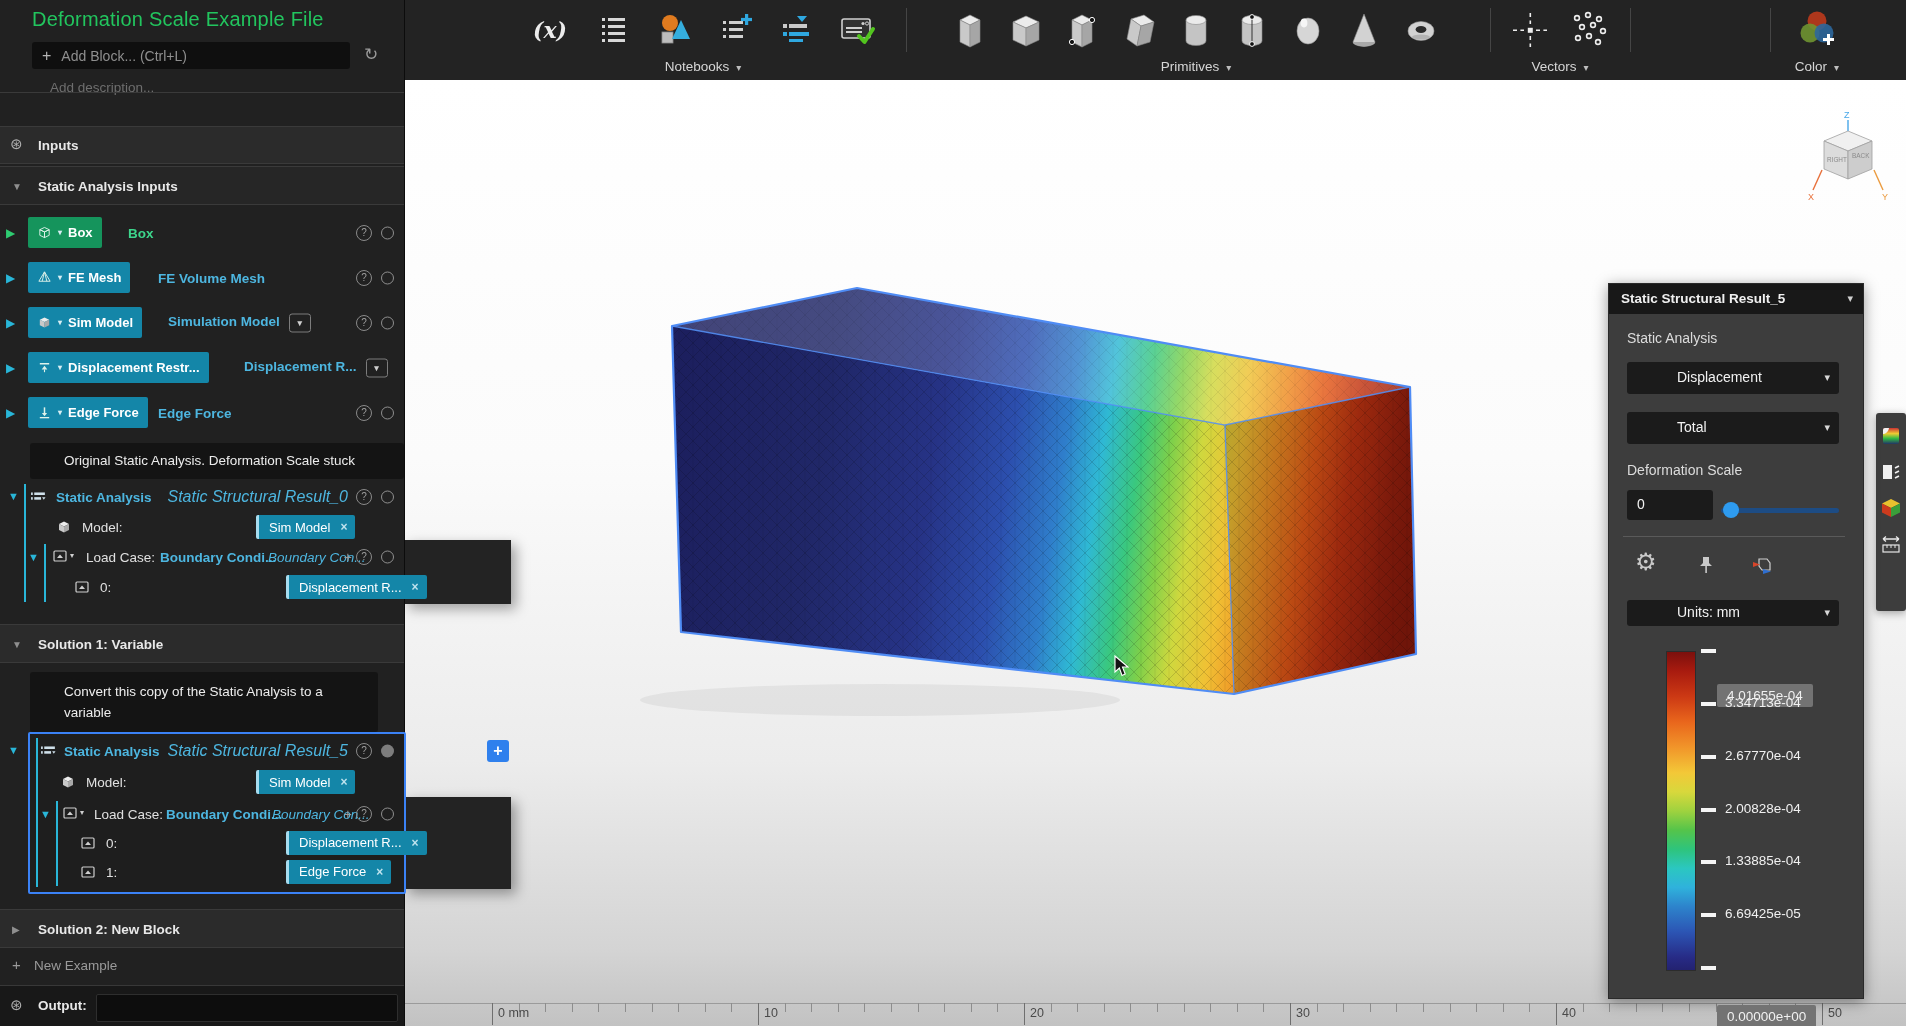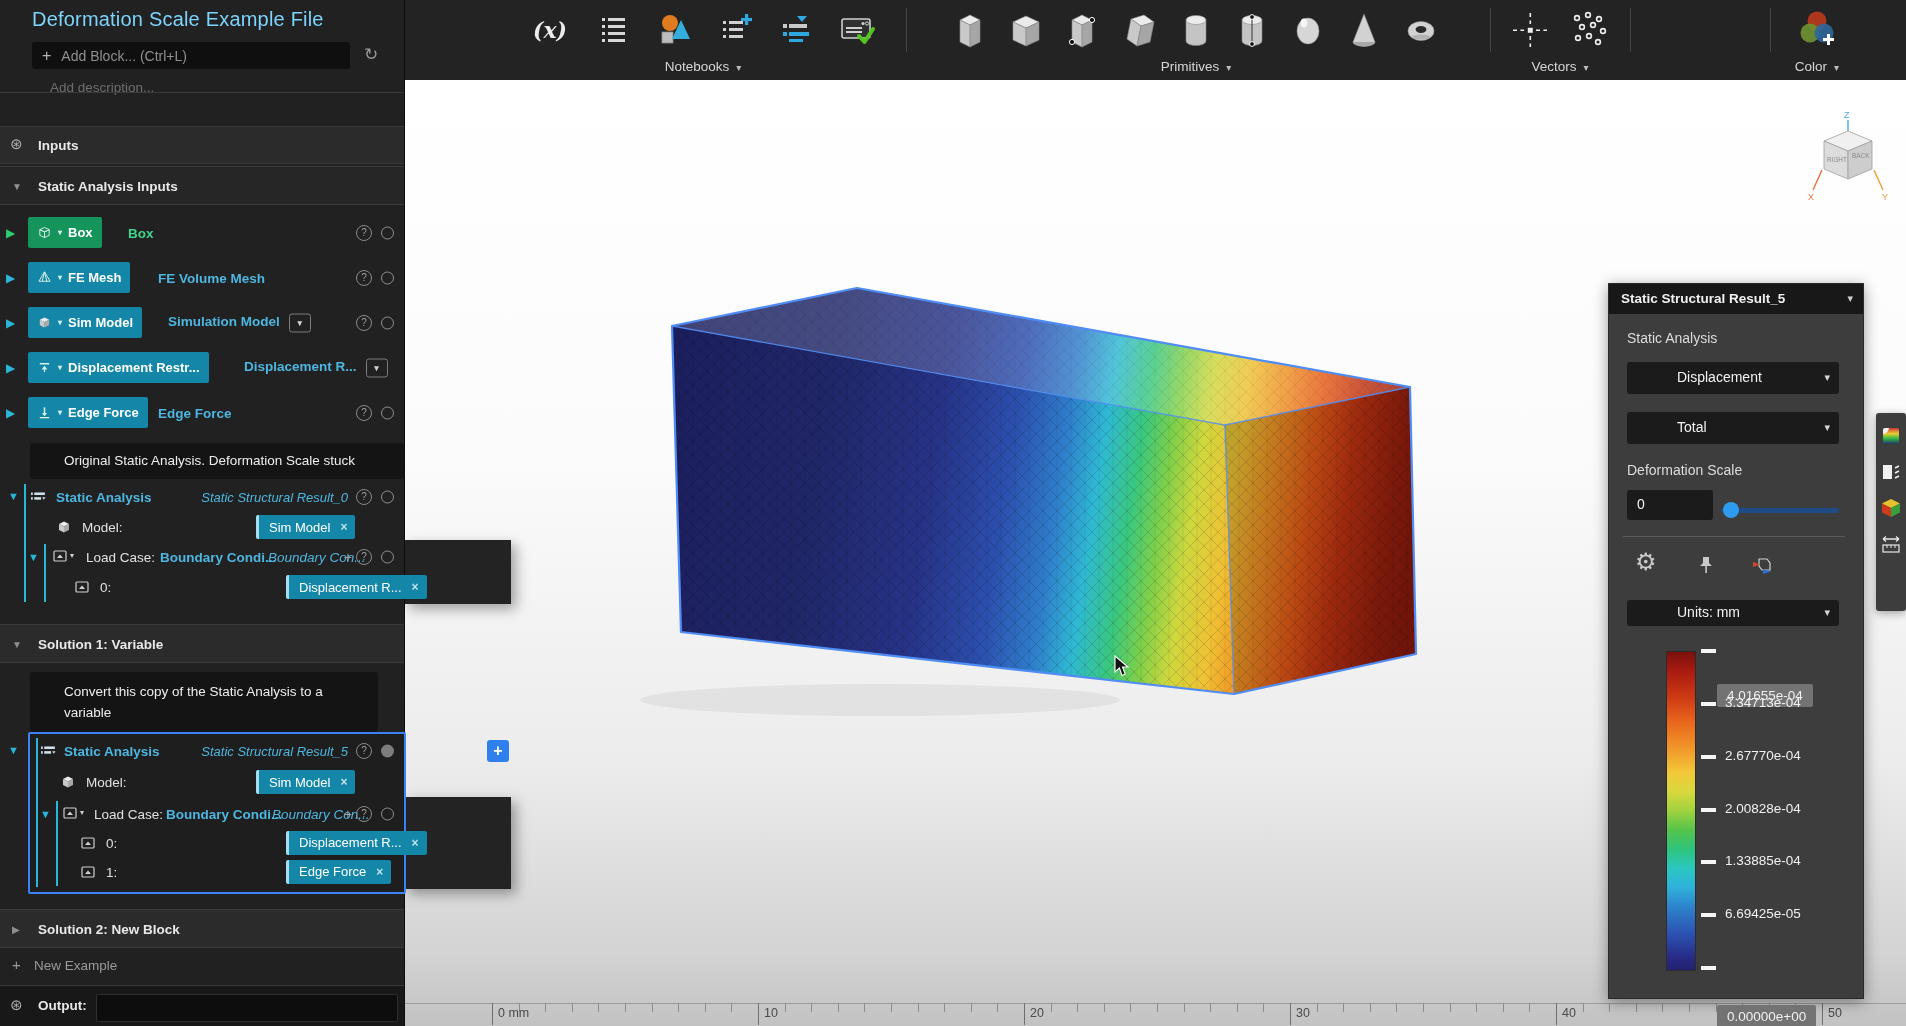--- a/index.html
+++ b/index.html
@@ -8,21 +8,21 @@
   #toolbar{position:absolute;left:0;top:0;width:1906px;height:80px;background:#232323;border-bottom:1px solid #161616;}
   .tb-group{position:absolute;top:0;height:80px;}
   .tb-icons{position:absolute;top:4px;left:0;right:0;display:flex;justify-content:center;align-items:center;}
   .tb-label{position:absolute;bottom:6px;left:0;right:0;text-align:center;color:#d6d6d6;font-size:13.5px;}
   .tb-label .caret{margin-left:7px;font-size:10px;color:#bdbdbd;}
   .tb-div{position:absolute;top:8px;width:1px;height:44px;background:#454545;}
   .nbvar{font-family:"DejaVu Serif",serif;font-style:italic;font-weight:bold;color:#ececec;font-size:22px;padding:0 4px;}
   .tbi{display:block;}
   
   #sidebar{position:absolute;left:0;top:0;width:404px;height:1026px;background:#212121;z-index:40;border-right:1px solid #0c0c0c;overflow:visible;}
-  .sb-title{position:absolute;left:32px;top:8px;color:#7dd3fc;font-size:20px;letter-spacing:.2px;}
+  .sb-title{position:absolute;left:32px;top:8px;color:#22c55e;font-size:20px;letter-spacing:.2px;}
   .addblock{position:absolute;left:32px;top:42px;width:308px;height:27px;background:#0f0f0f;border-radius:3px;color:#8f8f8f;
     font-size:14px;display:flex;align-items:center;padding-left:10px;}
   .addblock .pl{color:#b5b5b5;font-size:16px;margin-right:10px;}
   .sync{position:absolute;left:364px;top:44px;color:#9a9a9a;font-size:17px;}
   .adddesc{position:absolute;left:50px;top:80px;color:#6e6e6e;font-size:13.5px;}
   .sb-div{position:absolute;left:0;width:404px;height:1px;background:#3a3a3a;}
   .sec{position:absolute;left:0;width:404px;background:#2b2b2b;border-top:1px solid #3a3a3a;border-bottom:1px solid #3a3a3a;}
   .sec .tri{position:absolute;left:12px;top:50%;transform:translateY(-50%);color:#8f8f8f;font-size:10px;}
   .sec .lab{position:absolute;left:38px;top:50%;transform:translateY(-50%);color:#e8e8e8;font-size:13.5px;font-weight:bold;}
   .blk{position:absolute;left:0;width:404px;height:31px;}
@@ -33,21 +33,21 @@
   .val{position:absolute;top:50%;transform:translateY(-50%);font-size:13.5px;font-weight:bold;color:#4db6e0;}
   .qdot{position:absolute;right:32px;top:50%;transform:translateY(-50%);width:14px;height:14px;border:1px solid #8a8a8a;border-radius:50%;
     color:#9f9f9f;font-size:10px;line-height:14px;text-align:center;}
   .odot{position:absolute;right:10px;top:50%;transform:translateY(-50%);width:11px;height:11px;border:1.5px solid #8f8f8f;border-radius:50%;}
   .fdot{position:absolute;right:10px;top:50%;transform:translateY(-50%);width:13px;height:13px;background:#7d7d7d;border-radius:50%;}
   .ddbox{display:inline-block;width:20px;height:17px;border:1px solid #7d7d7d;border-radius:3px;color:#cfcfcf;font-size:9px;
     text-align:center;line-height:16px;margin-left:9px;}
   .comment{position:absolute;left:30px;background:#141414;border-radius:3px;color:#ededed;font-size:13.5px;}
   .rowlab{position:absolute;top:50%;transform:translateY(-50%);color:#e0e0e0;font-size:13.5px;}
   .blue{color:#4db6e0;font-weight:bold;}
-  .res{position:absolute;right:56px;top:50%;transform:translateY(-50%);color:#4db6e0;font-size:13px;font-style:italic;}
+  .res{position:absolute;right:56px;top:50%;transform:translateY(-50%);color:#4db6e0;font-size:16px;font-style:italic;}
   .chip{position:absolute;top:50%;transform:translateY(-50%);height:24px;background:#1486a8;border-left:3px solid #a6dcef;border-radius:2px;
     display:flex;align-items:center;color:#fff;font-size:13px;padding:0 8px 0 10px;white-space:nowrap;}
   .chip .x{margin-left:10px;color:#bfe3ee;font-size:12px;font-weight:bold;}
   .vline{position:absolute;width:2px;background:#29b6d8;}
   .ctri{position:absolute;color:#29b6d8;font-size:11px;}
   .plusmini{position:absolute;right:52px;top:50%;transform:translateY(-50%);color:#9a9a9a;font-size:14px;}
   .selblock{position:absolute;left:28px;top:732px;width:374px;height:158px;border:2px solid #3b82f6;background:#1e1e1e;border-radius:2px;}
   .newsec{position:absolute;left:0;top:947px;width:404px;height:36px;border-top:1px solid #3a3a3a;color:#9a9a9a;}
   .newsec .pl{position:absolute;left:12px;top:8px;font-size:15px;}
   .newsec .lab{position:absolute;left:34px;top:10px;font-size:13.5px;}

